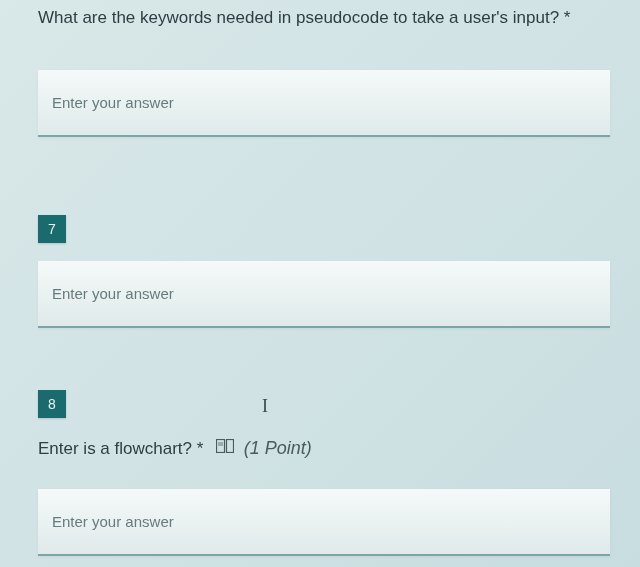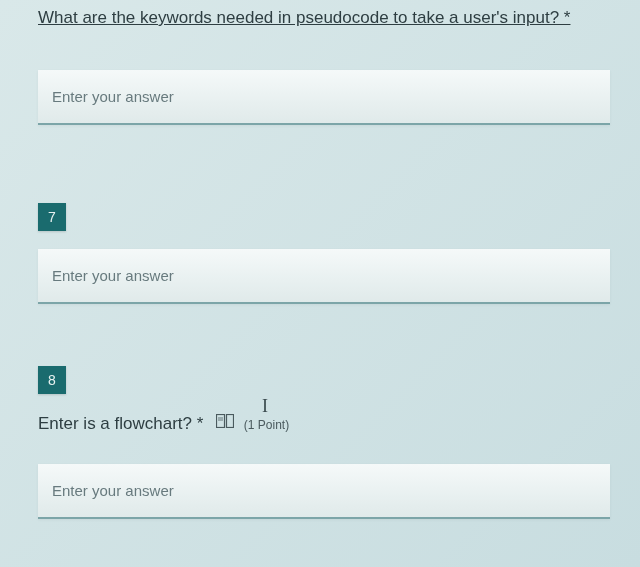--- a/index.html
+++ b/index.html
@@ -25,38 +25,37 @@
     .question-text {
       font-size: 17px;
       color: #2e3e42;
       margin-bottom: 28px;
       line-height: 1.4;
       font-weight: 400;
     }
     .question-text.first {
       padding-top: 6px;
       margin-bottom: 40px;
-      text-decoration: underline;
     }
     .question-number {
       display: inline-flex;
       align-items: center;
       justify-content: center;
       background: #1a6b6e;
       color: #e8f2f1;
       width: 28px;
       height: 28px;
       font-size: 14px;
       font-weight: 400;
       margin-bottom: 18px;
       box-shadow: 0 1px 2px rgba(0,0,0,0.15);
     }
     .answer-input {
       width: 100%;
-      padding: 18px 14px;
+      padding: 24px 14px;
       font-size: 15px;
       color: #5a6a6e;
       background: linear-gradient(180deg, #f5f9f9 0%, #e8f0f0 60%, #e0eaea 100%);
       border: none;
       border-bottom: 2px solid #7ca5a8;
       font-family: inherit;
       outline: none;
       box-shadow: 0 1px 3px rgba(0,0,0,0.05);
     }
     .answer-input::placeholder {
@@ -71,21 +70,22 @@
     }
     .media-icon {
       display: inline-block;
       margin: 0 5px 0 8px;
       vertical-align: middle;
       position: relative;
       top: -1px;
     }
     .points {
       color: #4a5a5e;
-      font-size: 12px;
+      font-size: 18px;
+      font-style: italic;
     }
     .cursor-caret {
       position: absolute;
       left: 262px;
       top: 396px;
       font-family: serif;
       font-size: 18px;
       color: #3a4a4e;
       pointer-events: none;
     }

